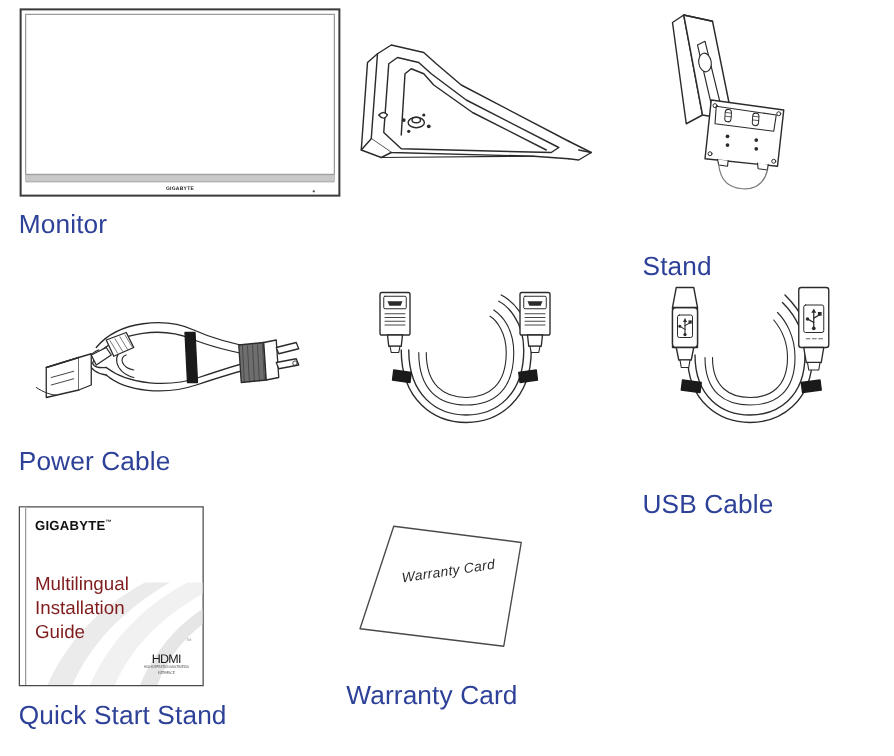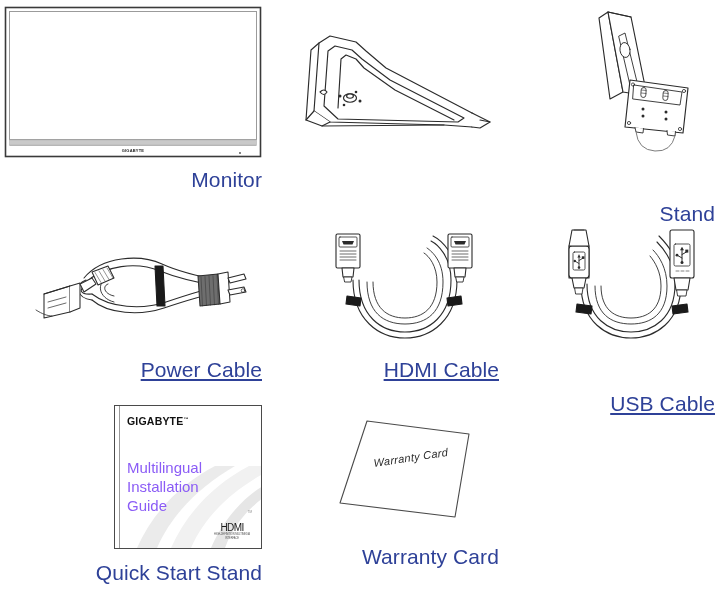--- a/index.html
+++ b/index.html
@@ -16,21 +16,22 @@
   }
   .sheet {
     position: absolute;
     inset: 0;
     background: #ffffff;
   }
   .item {
     position: absolute;
     display: flex;
     flex-direction: column;
-    align-items: flex-end;
+    align-items: flex-start;
+    padding-left: 15px;
   }
   .art {
     position: relative;
     display: block;
   }
   .caption {
     color: #2e4198;
     font-size: 21px;
     line-height: 24px;
     letter-spacing: 0.1px;
@@ -41,21 +42,21 @@
   
   .col-a { left: 0px;   width: 262px; }
   .col-b { left: 262px; width: 237px; }
   .col-c { left: 499px; width: 216px; gap: 34px; }
 
   .row-1 { top: 6px; }
   .row-2 { top: 222px; }
   .row-3 { top: 405px; }
 
   .cap-1 { margin-top: 10px; }
-  .cap-2 { margin-top: 14px; text-decoration: underline; }
+  .cap-2 { margin-top: 14px; }
   .cap-3 { margin-top: 12px; }
 
   
   .booklet {
     position: relative;
     width: 148px;
     height: 144px;
     background: #ffffff;
     border: 1px solid #4a4a4a;
     box-sizing: border-box;
@@ -81,21 +82,21 @@
   .booklet-logo sup {
     font-size: 5px;
     vertical-align: super;
   }
   .booklet-title {
     position: absolute;
     left: 12px;
     top: 52px;
     font-size: 15px;
     line-height: 19px;
-    color: #8b5cf6;
+    color: #7f1d1d;
     font-family: "Liberation Sans", sans-serif;
   }
   .booklet-swoosh {
     position: absolute;
     left: 0; right: 0; bottom: 0;
     height: 90px;
     pointer-events: none;
   }
   .booklet-hdmi {
     position: absolute;
@@ -351,21 +352,20 @@
           <line x1="143" y1="32" x2="159" y2="32"></line>
           <line x1="143" y1="35" x2="159" y2="35"></line>
           <line x1="143" y1="38" x2="159" y2="38"></line>
         </g>
         <path d="M145 46 L157 46 L156 55 L146 55 Z" fill="#ffffff"></path>
         <path d="M147 55 L155 55 L154 60 L148 60 Z" fill="#ffffff" stroke-width="0.9"></path>
 
         <path d="M138 76 L152 74 L153 82 L139 84 Z" fill="#1a1a1a" stroke="#1a1a1a"></path>
       </svg>
     </div>
-    <div class="caption cap-2">HDMI Cable</div>
   </div>
 
   <div class="item col-c row-2">
     <div class="art">
       <svg width="170" height="122" viewBox="0 0 170 122" fill="none" stroke="#2b2b2b" stroke-width="1.1" stroke-linejoin="round" stroke-linecap="round">
 
         <path d="M36 62 C36 100 62 116 86 116 C110 116 136 100 136 62 C136 38 122 22 114 14" fill="none"></path>
         <path d="M42 62 C42 96 64 110 86 110 C108 110 130 96 130 62 C130 40 118 26 112 20" fill="none"></path>
         <path d="M50 64 C50 92 66 102 86 102 C106 102 122 92 122 64 C122 46 114 34 108 28" fill="none" stroke-width="0.9"></path>
         <path d="M56 64 C56 88 70 96 86 96 C102 96 116 88 116 64 C116 50 110 40 105 34" fill="none" stroke-width="0.9"></path>

